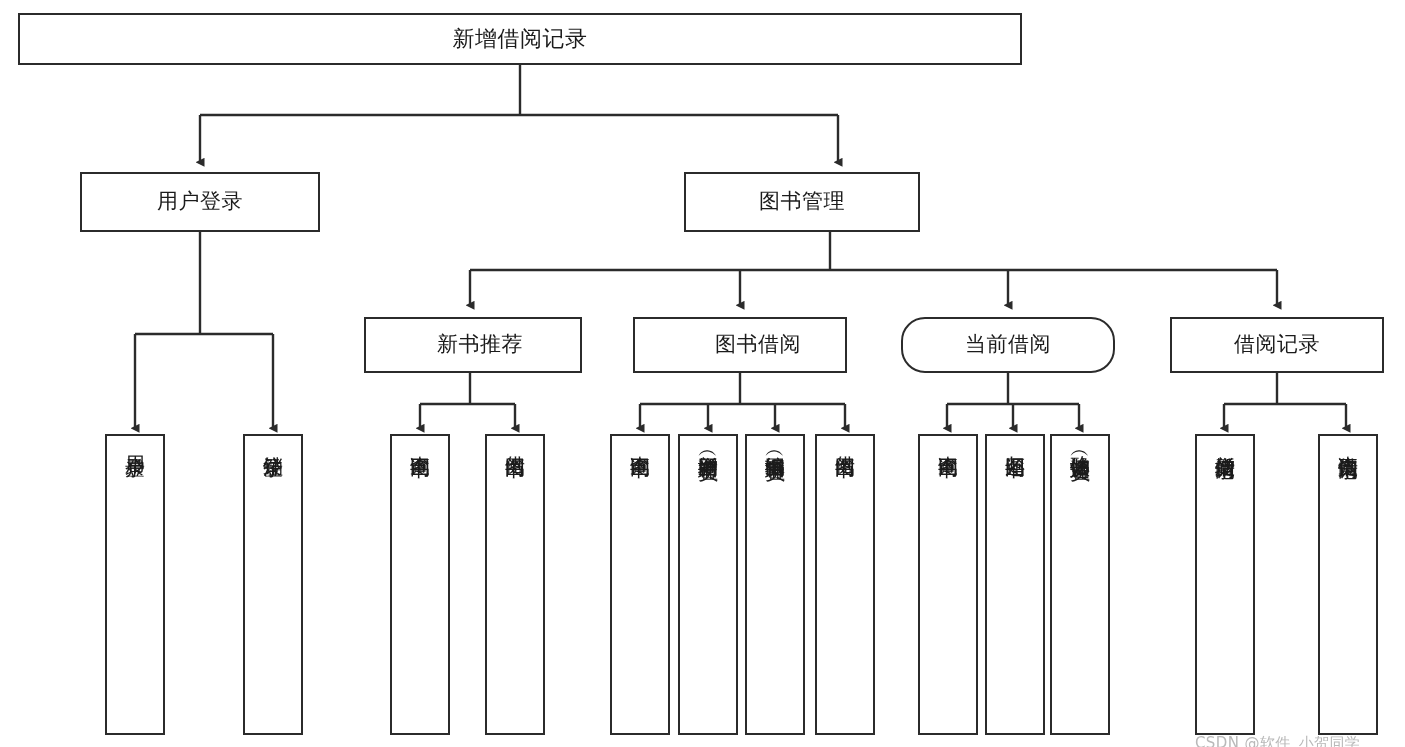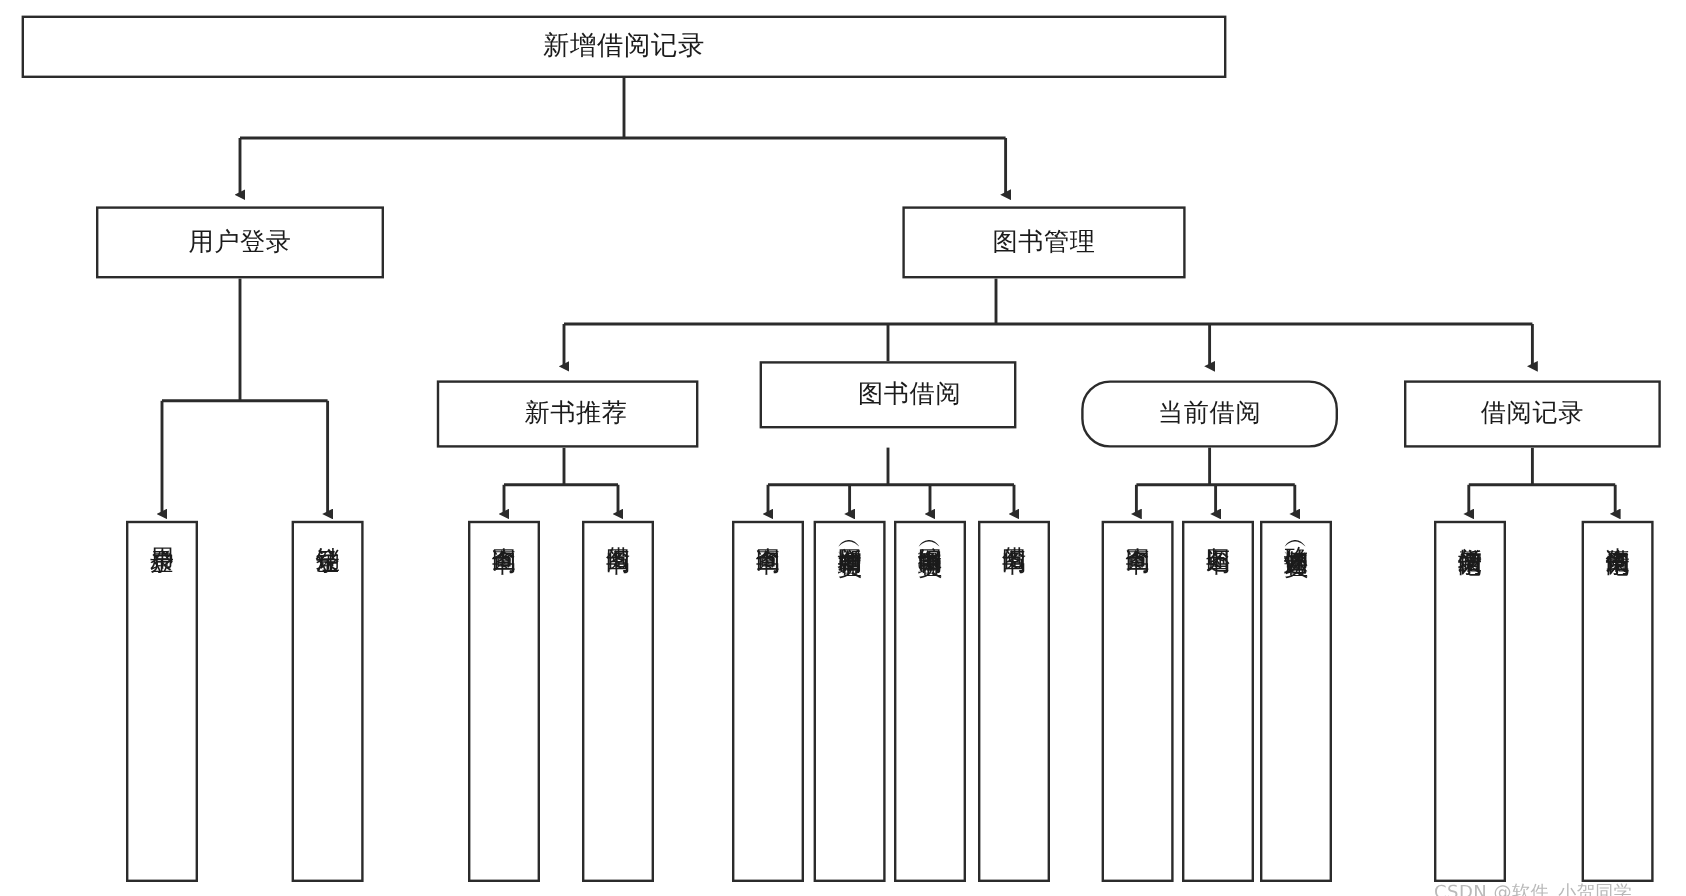--- a/index.html
+++ b/index.html
@@ -135,29 +135,29 @@
   </svg>
 
   <div class="node horiz root" style="left:18px; top:13px; width:1004px; height:52px;">
     <span class="label">新增借阅记录</span>
   </div>
 
   <div class="node horiz" style="left:80px; top:172px; width:240px; height:60px;">
     <span class="label">用户登录</span>
   </div>
 
-  <div class="node horiz" style="left:752px; top:172px; width:236px; height:60px;">
+  <div class="node horiz" style="left:684px; top:172px; width:236px; height:60px;">
     <span class="label">图书管理</span>
   </div>
 
   <div class="node horiz" style="left:364px; top:317px; width:218px; height:56px;padding-left:14px;">
     <span class="label">新书推荐</span>
   </div>
 
-  <div class="node horiz" style="left:633px; top:301px; width:214px; height:56px;padding-left:36px;">
+  <div class="node horiz" style="left:633px; top:317px; width:214px; height:56px;padding-left:36px;">
     <span class="label">图书借阅</span>
   </div>
 
   <div class="node horiz" style="left:901px; top:317px; width:214px; height:56px;border-radius:24px;">
     <span class="label">当前借阅</span>
   </div>
 
   <div class="node horiz" style="left:1170px; top:317px; width:214px; height:56px;">
     <span class="label">借阅记录</span>
   </div>

